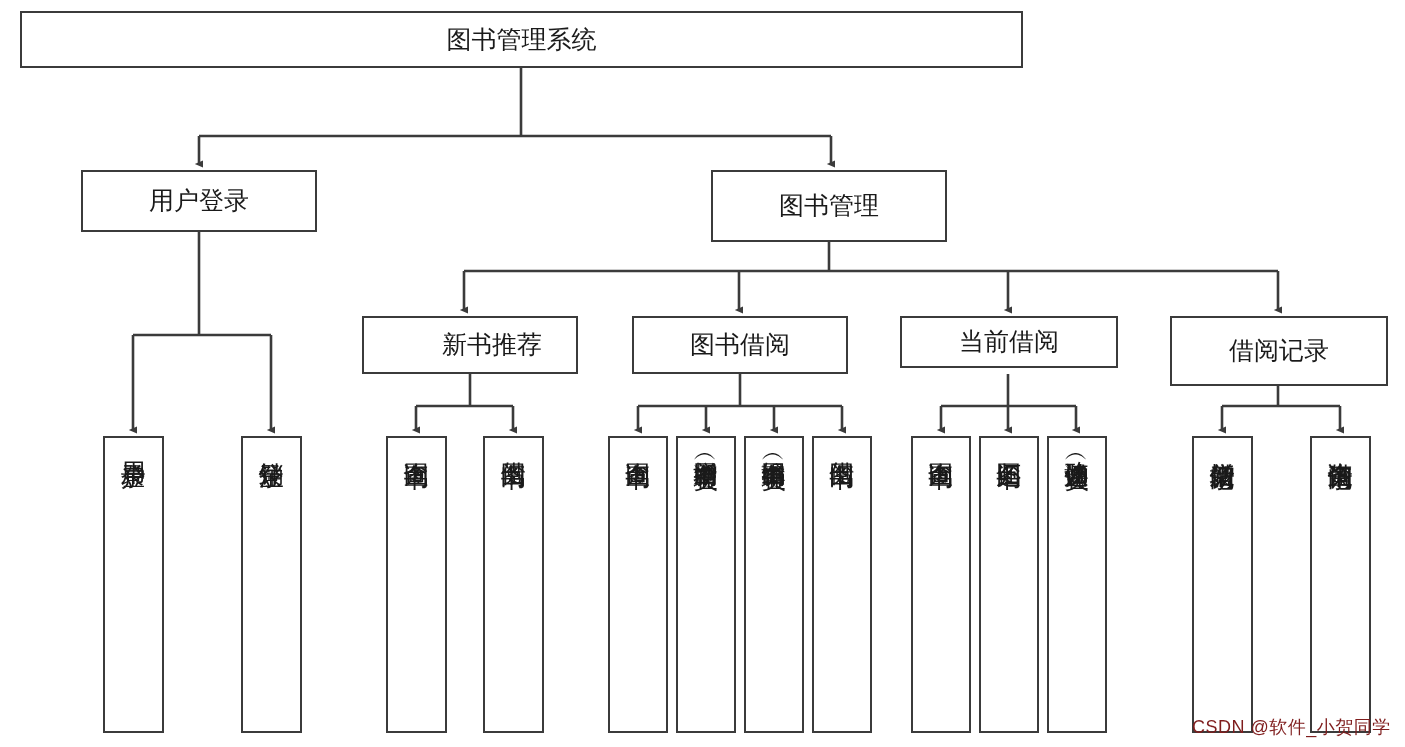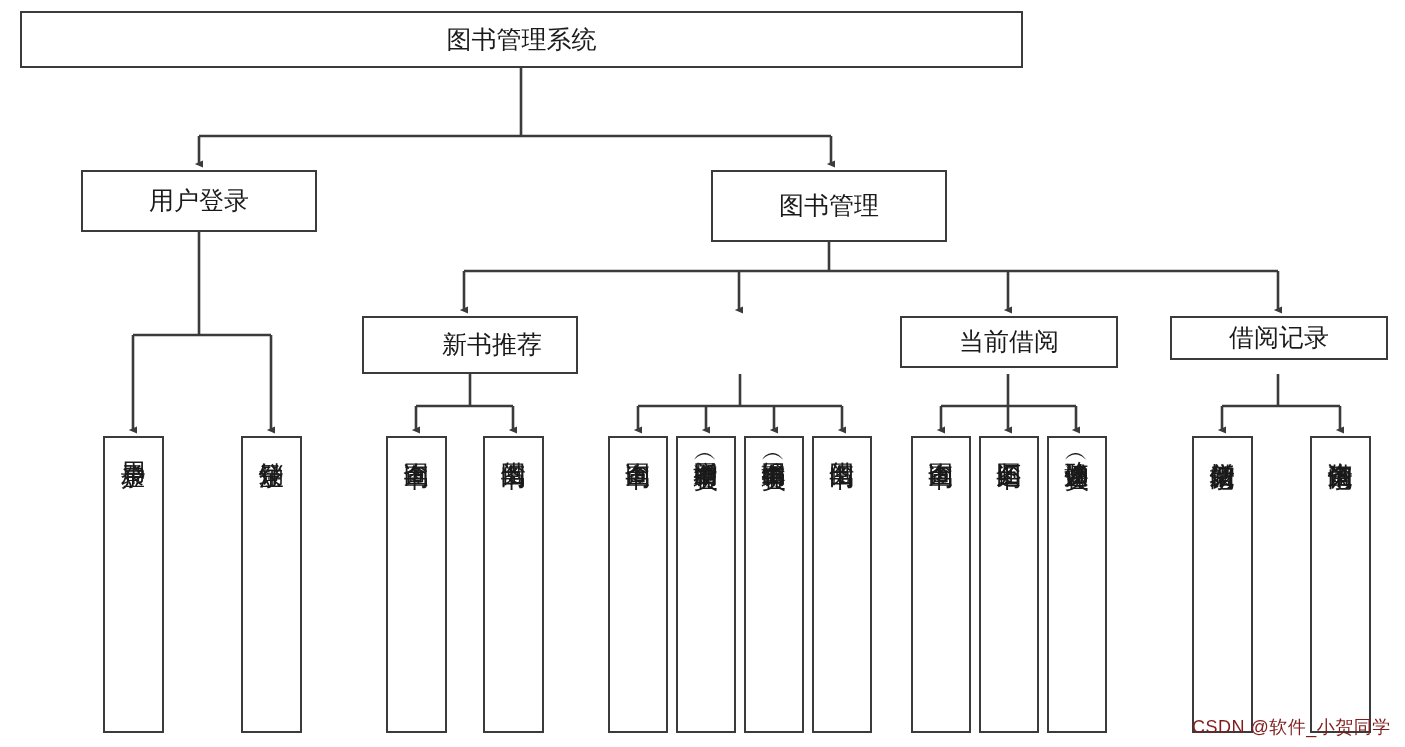--- a/index.html
+++ b/index.html
@@ -139,26 +139,29 @@
   </div>
 
   <div class="node horiz" style="left:711px; top:170px; width:236px; height:72px;">
     <span class="node-label">图书管理</span>
   </div>
 
   <div class="node horiz" style="left:362px; top:316px; width:216px; height:58px;padding-left:44px;">
     <span class="node-label">新书推荐</span>
   </div>
 
+  <div class="node horiz" style="left:632px; top:316px; width:216px; height:58px;">
+    <span class="node-label">图书借阅</span>
+  </div>
 
   <div class="node horiz" style="left:900px; top:316px; width:218px; height:52px;">
     <span class="node-label">当前借阅</span>
   </div>
 
-  <div class="node horiz" style="left:1170px; top:316px; width:218px; height:44px;">
+  <div class="node horiz" style="left:1170px; top:316px; width:218px; height:70px;">
     <span class="node-label">借阅记录</span>
   </div>
 
   <div class="node vert" style="left:103px; top:436px; width:61px; height:297px;">
     <span class="node-label">用户登录</span>
   </div>
 
   <div class="node vert" style="left:241px; top:436px; width:61px; height:297px;">
     <span class="node-label">注销登录</span>
   </div>

